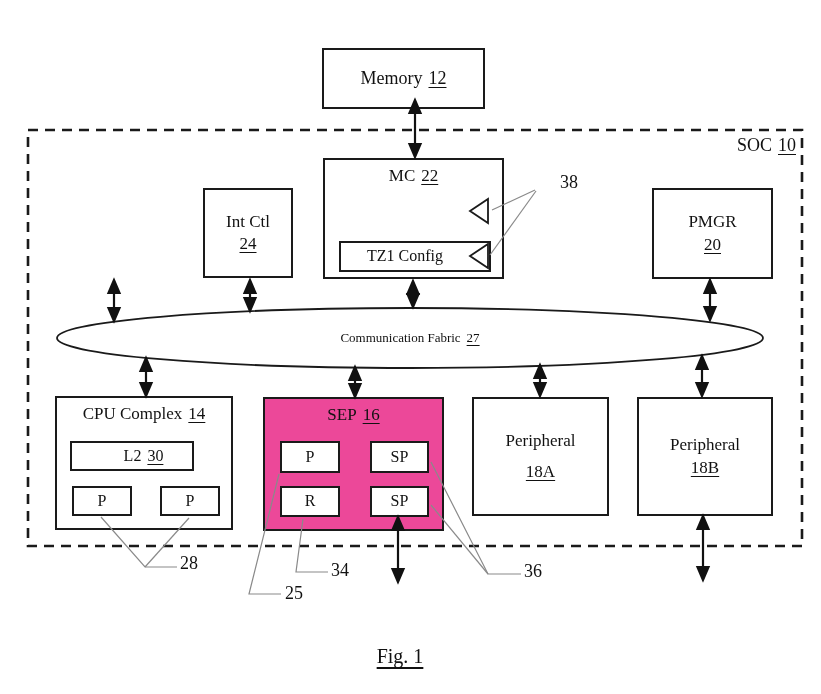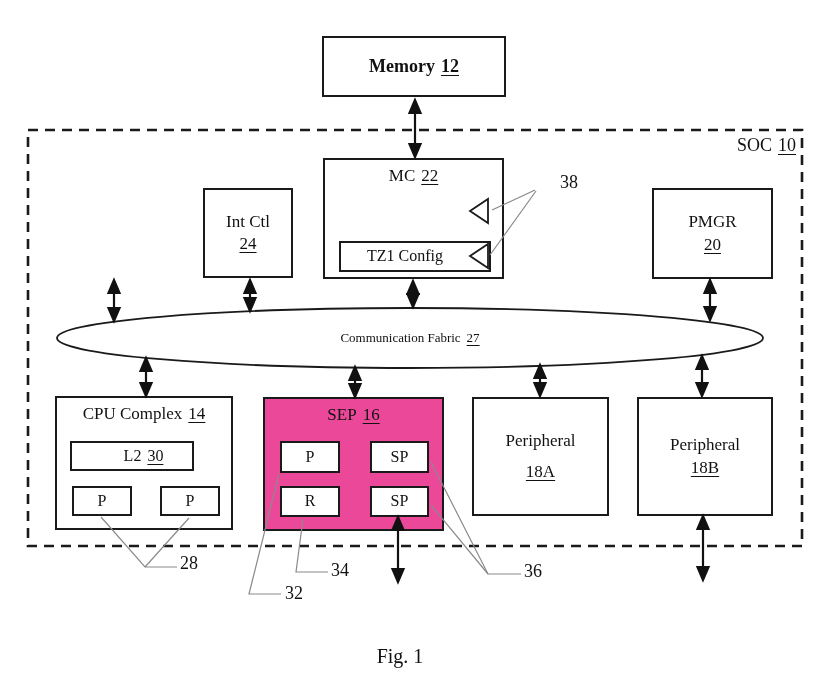--- a/index.html
+++ b/index.html
@@ -23,30 +23,30 @@
   .fabric-text {
     position:absolute; left:255px; top:325px; width:310px; height:26px;
     display:flex; align-items:center; justify-content:center; font-size:13px;
   }
   .soc-label {
     position:absolute; left:688px; top:135px; width:108px;
     text-align:right; font-size:18px;
   }
   .caption {
     position:absolute; left:340px; top:645px; width:120px; text-align:center;
-    font-size:20px; text-underline-offset:4px;
+    font-size:20px; text-decoration:underline; text-underline-offset:4px;
   }
   .yellow { background:#ffff00; }
 </style>
 </head>
 <body>
 
 <div class="canvas">
 
-  <div class="box" style="left:322px; top:36px; width:184px; height:61px; font-size:18px;font-weight:bold;">
+  <div class="box" style="left:322px; top:48px; width:163px; height:61px; font-size:18px;">
     <span>Memory</span>
       <span class="ref">12</span>
   </div>
 
   <div class="soc-label">
     <span>SOC</span><span class="ref">10</span>
   </div>
 
 
   <div class="box col" style="left:203px; top:188px; width:90px; height:90px;">
@@ -105,21 +105,21 @@
     <span>Peripheral</span>
     <span class="ref" style="margin-left:0;margin-top:8px;">18A</span>
   </div>
   <div class="box col" style="left:637px; top:397px; width:136px; height:119px;">
     <span>Peripheral</span>
     <span class="ref" style="margin-left:0;">18B</span>
   </div>
 
   <div class="label-free" style="left:560px; top:172px;">38</div>
   <div class="label-free" style="left:180px; top:553px;">28</div>
-  <div class="label-free" style="left:285px; top:583px;">32</div>
+  <div class="label-free" style="left:285px; top:583px;">25</div>
   <div class="label-free" style="left:331px; top:560px;">34</div>
   <div class="label-free" style="left:524px; top:561px;">36</div>
 
   <div class="caption">Fig. 1</div>
 
   <svg class="svg-layer" width="821" height="694" viewBox="0 0 821 694">
 
     <rect x="28" y="130" width="774" height="416" fill="none" stroke="#1a1a1a" stroke-width="2.6" stroke-dasharray="10 7"></rect>
 
     <ellipse cx="410" cy="338" rx="353" ry="30" fill="none" stroke="#1a1a1a" stroke-width="1.8"></ellipse>

